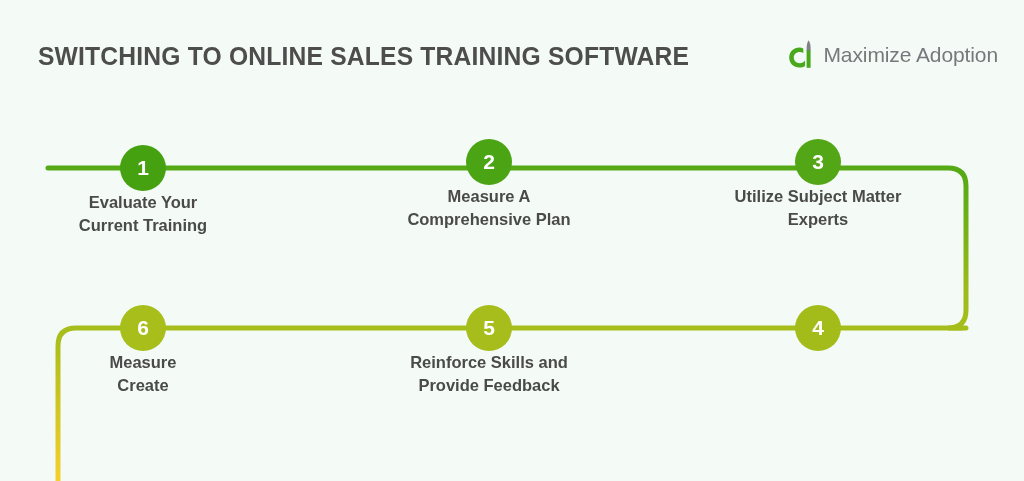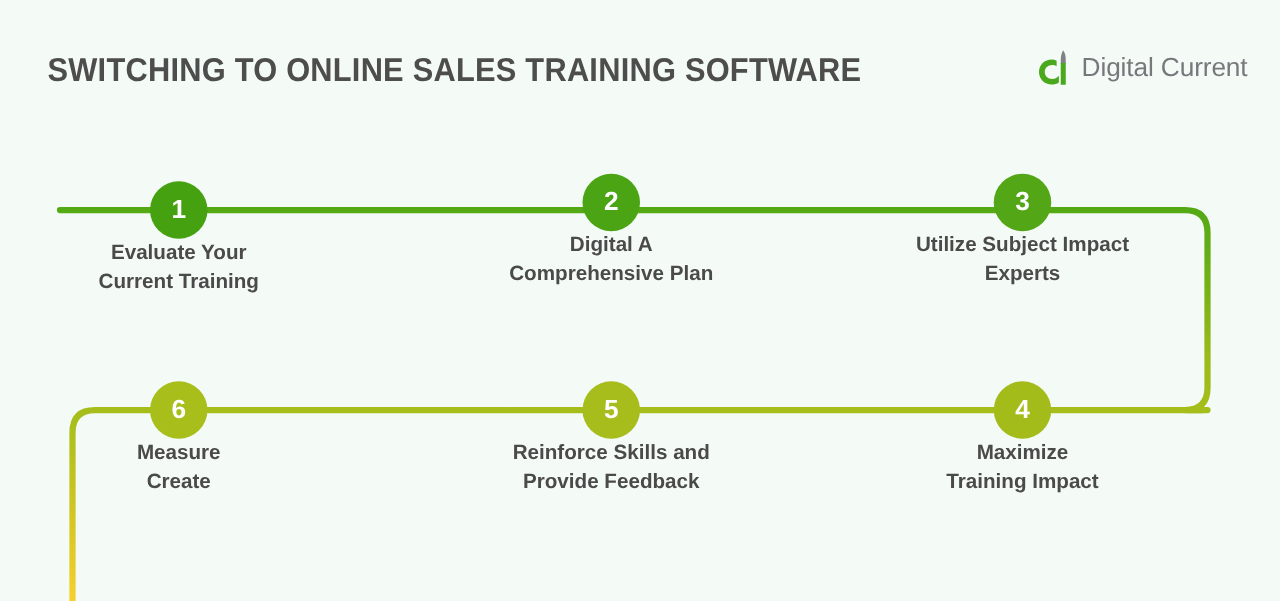--- a/index.html
+++ b/index.html
@@ -122,21 +122,21 @@
     <div class="page-title">SWITCHING TO ONLINE SALES TRAINING SOFTWARE</div>
 
     <div class="brand">
       <span>
         <svg class="brand-mark" viewBox="0 0 28 30" xmlns="http://www.w3.org/2000/svg">
           <path d="M20.5 1.2 C19.2 3.4 18.6 6.0 18.6 9.2 L18.6 12.0 L22.6 12.0 L22.6 8.6 C22.6 5.6 21.9 3.1 20.5 1.2 Z" fill="#808285"></path>
           <path d="M11.4 8.6 C5.6 8.6 1.2 12.9 1.2 18.6 C1.2 24.3 5.6 28.6 11.4 28.6 C13.6 28.6 15.5 28.0 17.1 26.9 L17.1 21.6 C15.8 23.2 13.9 24.2 11.7 24.2 C8.3 24.2 5.8 21.8 5.8 18.6 C5.8 15.4 8.3 13.0 11.7 13.0 C13.1 13.0 14.3 13.4 15.3 14.0 L15.3 9.6 C14.1 8.9 12.8 8.6 11.4 8.6 Z" fill="#49a81b"></path>
           <path d="M18.6 11.4 L18.6 28.8 L22.6 28.8 L22.6 11.4 Z" fill="#49a81b"></path>
         </svg>
       </span>
-      <span class="brand-name">Digital Current</span>
+      <span class="brand-name">Maximize Adoption</span>
     </div>
   </div>
 
   <svg class="flow-connector" viewBox="0 0 1024 481" xmlns="http://www.w3.org/2000/svg">
     <defs>
       <linearGradient id="flowGrad" gradientUnits="userSpaceOnUse" x1="0" y1="0" x2="0" y2="481">
         <stop offset="0.28" stop-color="#45a614"></stop>
         <stop offset="0.42" stop-color="#64ad16"></stop>
         <stop offset="0.60" stop-color="#9cbb1a"></stop>
         <stop offset="0.70" stop-color="#a8be1b"></stop>
@@ -159,34 +159,32 @@
   </svg>
 
   <div class="step" id="step-1">
     <div class="step-badge" style="background:#46a110">1</div>
     <div class="step-label">Evaluate Your
 Current Training</div>
   </div>
 
   <div class="step" id="step-2">
     <div class="step-badge" style="background:#4aa414">2</div>
-    <div class="step-label">Digital A
+    <div class="step-label">Measure A
 Comprehensive Plan</div>
   </div>
 
   <div class="step" id="step-3">
     <div class="step-badge" style="background:#53a615">3</div>
-    <div class="step-label">Utilize Subject Impact
+    <div class="step-label">Utilize Subject Matter
 Experts</div>
   </div>
 
   <div class="step" id="step-4">
     <div class="step-badge" style="background:#a4bc1a">4</div>
-    <div class="step-label">Maximize
-Training Impact</div>
   </div>
 
   <div class="step" id="step-5">
     <div class="step-badge" style="background:#a6bd1b">5</div>
     <div class="step-label">Reinforce Skills and
 Provide Feedback</div>
   </div>
 
   <div class="step" id="step-6">
     <div class="step-badge" style="background:#a8be1b">6</div>

